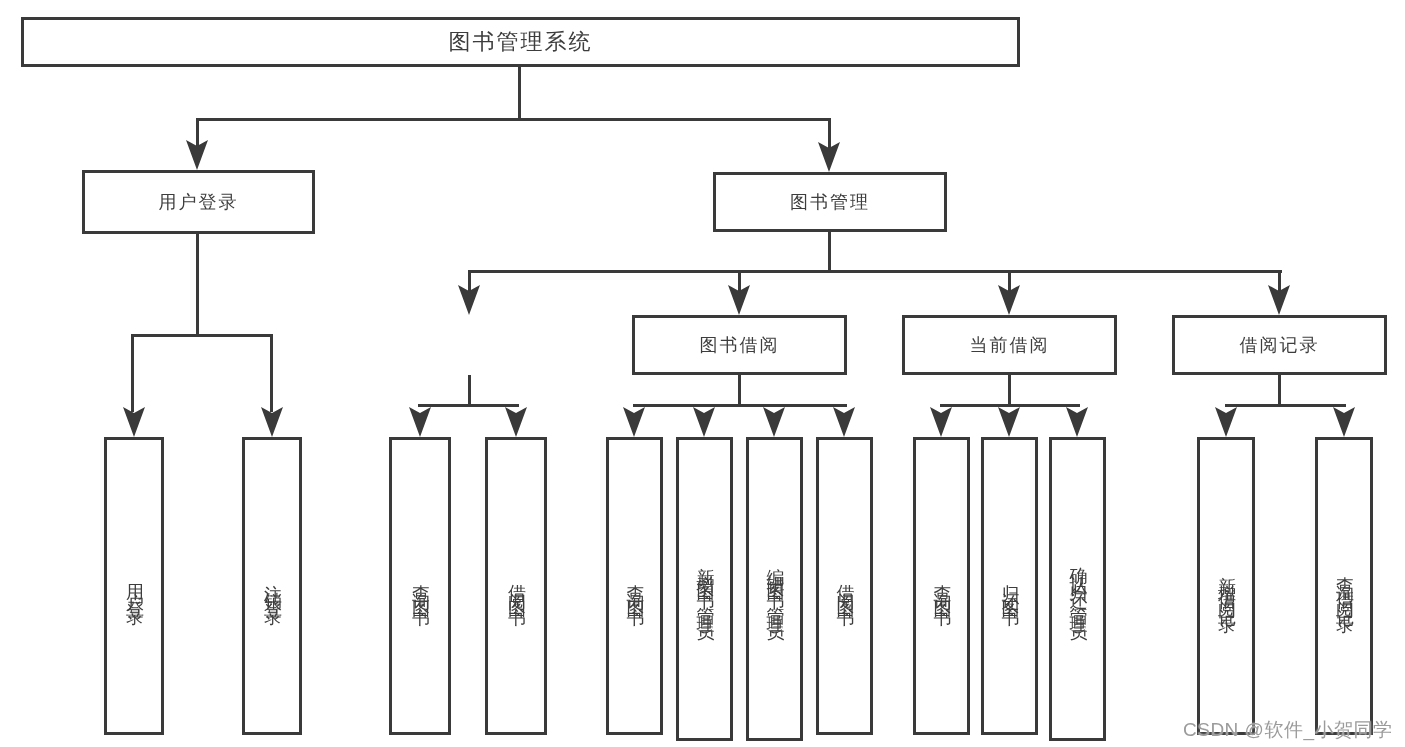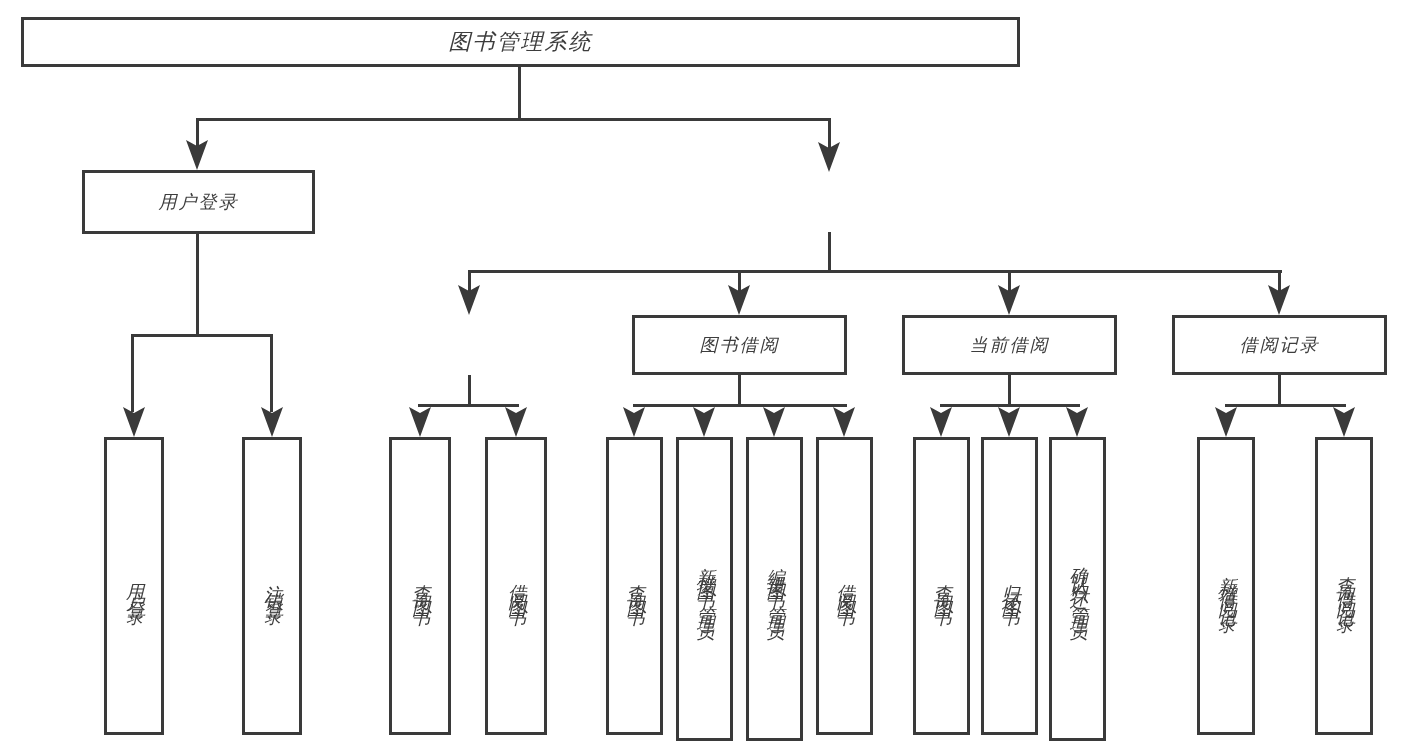--- a/index.html
+++ b/index.html
@@ -7,21 +7,20 @@
     padding: 0;
     background: #ffffff;
   }
   .canvas {
     position: relative;
     width: 1405px;
     height: 747px;
     background: #ffffff;
     font-family: "Liberation Sans", sans-serif;
     overflow: hidden;
-    font-style: italic;
   }
   .box {
     position: absolute;
     box-sizing: border-box;
     border: 3px solid #3a3a3a;
     background: #ffffff;
     display: flex;
     align-items: center;
     justify-content: center;
     color: #3d3d3d;
@@ -114,20 +113,23 @@
   <div class="arrow" style="left:1333px;top:407px"></div>
 
   <div class="box root-box" style="left:21px;top:17px;width:999px;height:50px">
     <span>图书管理系统</span>
   </div>
 
   <div class="box" style="left:82px;top:170px;width:233px;height:64px">
     <span>用户登录</span>
   </div>
 
+  <div class="box" style="left:713px;top:172px;width:234px;height:60px">
+    <span>图书管理</span>
+  </div>
 
 
   <div class="box" style="left:902px;top:315px;width:215px;height:60px">
     <span>当前借阅</span>
   </div>
 
   <div class="box" style="left:632px;top:315px;width:215px;height:60px">
     <span>图书借阅</span>
   </div>
 
@@ -172,14 +174,15 @@
     <span class="vlabel">确认归还（管理员）</span>
   </div>
 
   <div class="box" style="left:1197px;top:437px;width:58px;height:298px">
     <span class="vlabel">新增借阅记录</span>
   </div>
   <div class="box" style="left:1315px;top:437px;width:58px;height:298px">
     <span class="vlabel">查询借阅记录</span>
   </div>
 
+  <div class="watermark">CSDN @软件_小贺同学</div>
 
 </div>
 
 </body></html>

